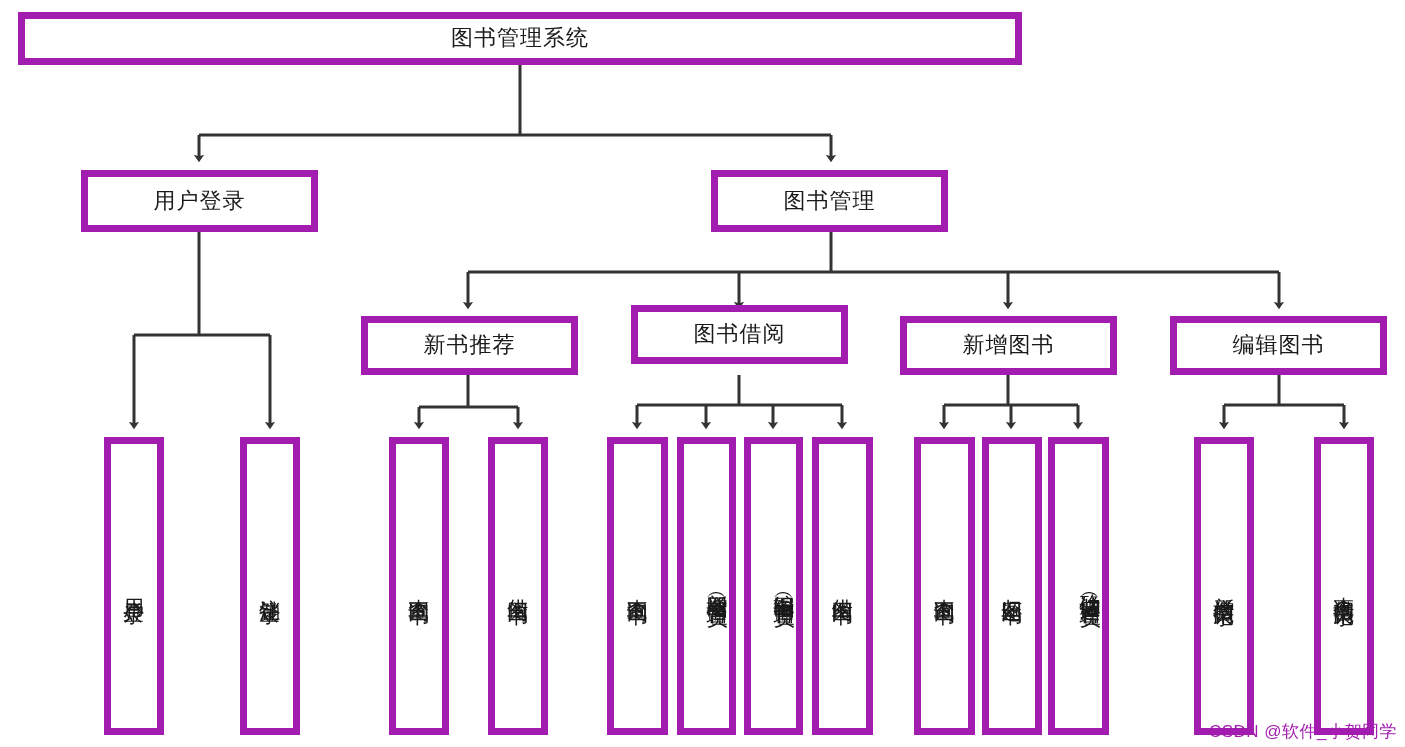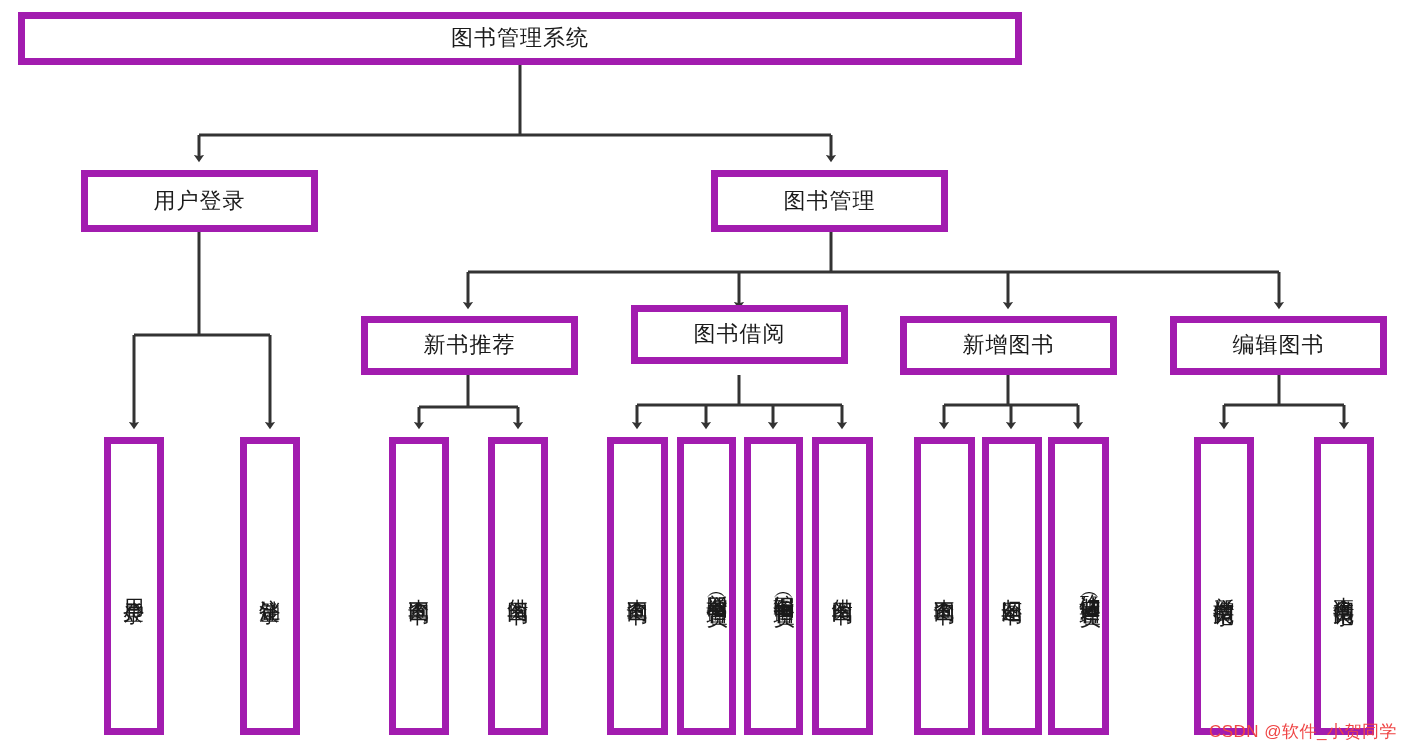--- a/index.html
+++ b/index.html
@@ -56,21 +56,21 @@
     align-items: flex-start;
   }
   .node.vertical.midalign {
     align-items: center;
   }
   #watermark {
     position: absolute;
     right: 8px;
     bottom: 4px;
     font-size: 17px;
-    color: #ef4444;
+    color: #a21caf;
     letter-spacing: 0.5px;
     white-space: nowrap;
     font-family: "Liberation Sans", "DejaVu Sans", sans-serif;
   }
 </style>
 </head>
 <body>
 
 <div id="diagram-root">
 

